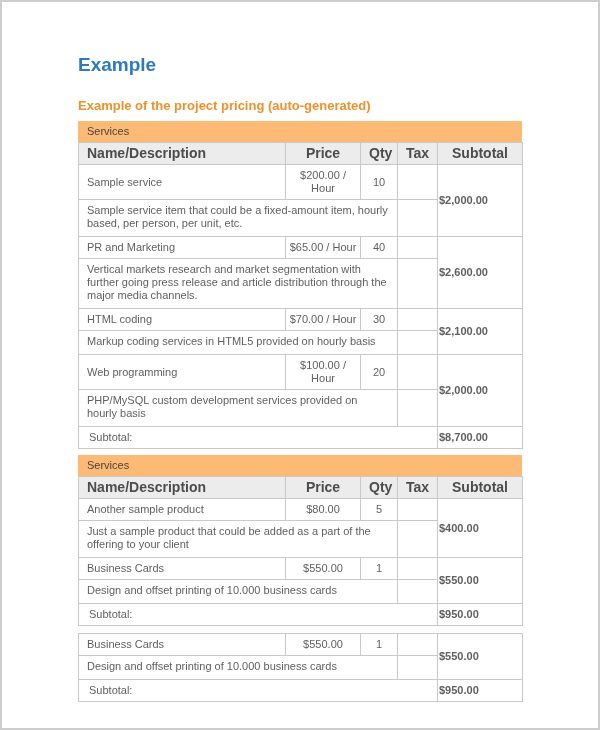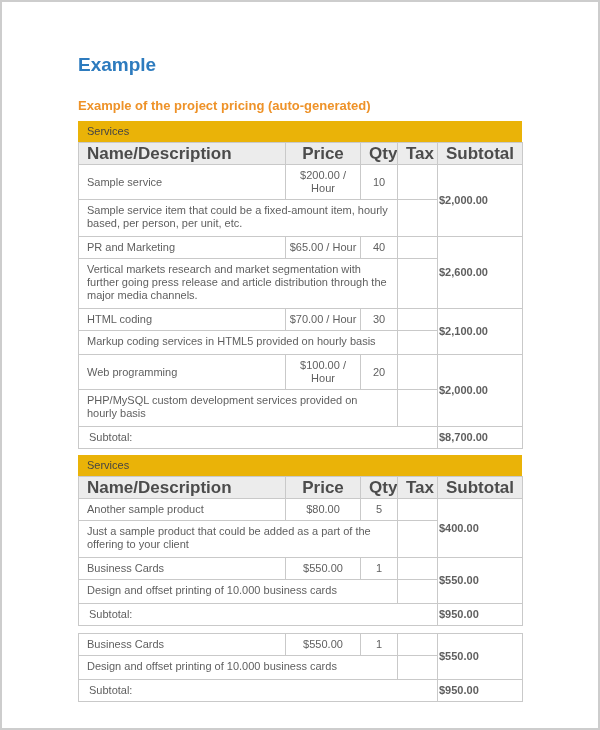--- a/index.html
+++ b/index.html
@@ -24,38 +24,38 @@
     font-weight:bold;color:#2d7bbe;
   }
   .doc-subtitle{
     margin:22px 0 8px 0;
     font-size:13px;line-height:15px;
     font-weight:bold;color:#ee9228;
   }
   .section{margin-top:0;}
   .section + .section{margin-top:6px;}
   .section-bar{
-    background:#eab308;
+    background:#fdba74;
     color:#454545;
     font-size:11px;line-height:13px;
     padding:4px 9px;
   }
   table.grid{
     width:444px;
     border-collapse:collapse;
     table-layout:fixed;
   }
   table.grid.follow{margin-top:7px;}
   table.grid th, table.grid td{
     border:1px solid #c9c9c9;
     overflow:hidden;
   }
   table.grid th{
     background:#ececec;
-    font-size:17px;line-height:13px;
+    font-size:14px;line-height:13px;
     font-weight:bold;color:#4c4c4c;
     padding:4px 8px;text-align:center;
   }
   table.grid th.al{text-align:left;}
   table.grid td{
     font-size:11px;line-height:13px;color:#5f5f5f;
     background:#ffffff;
   }
   td.name{padding:4px 8px;text-align:left;}
   td.num{padding:4px 3px;text-align:center;}

